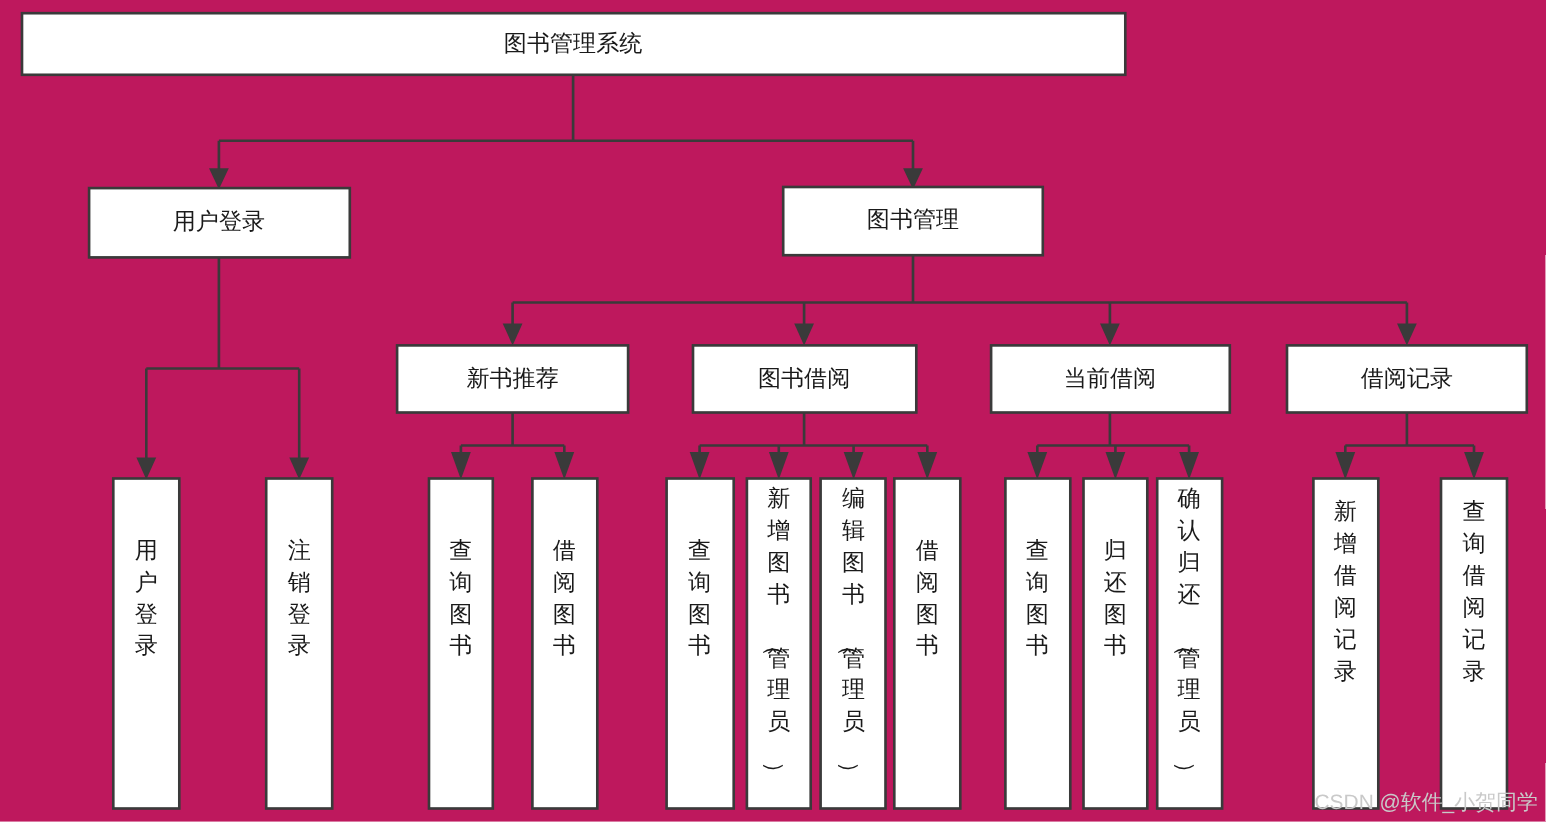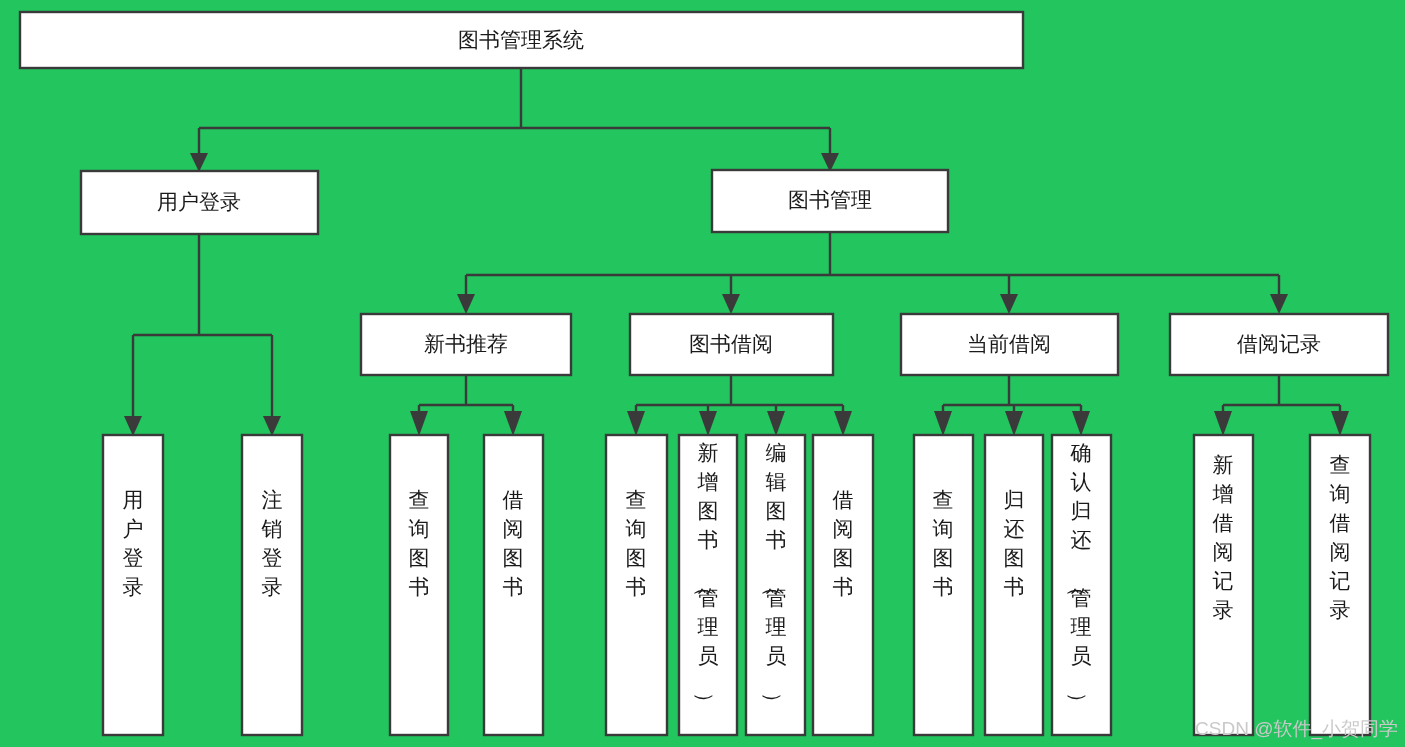--- a/index.html
+++ b/index.html
@@ -11,21 +11,21 @@
   body {
     width: 1405px;
     height: 747px;
     font-family: "Liberation Sans", "DejaVu Sans", sans-serif;
     overflow: hidden;
   }
   #diagram-root {
     position: relative;
     width: 1405px;
     height: 747px;
-    background: #22c55e;
+    background: #be185d;
   }
   svg#flowchart {
     display: block;
     width: 1405px;
     height: 747px;
   }
   .node-box {
     fill: #ffffff;
     stroke: #3a3a3a;
     stroke-width: 2.4;

